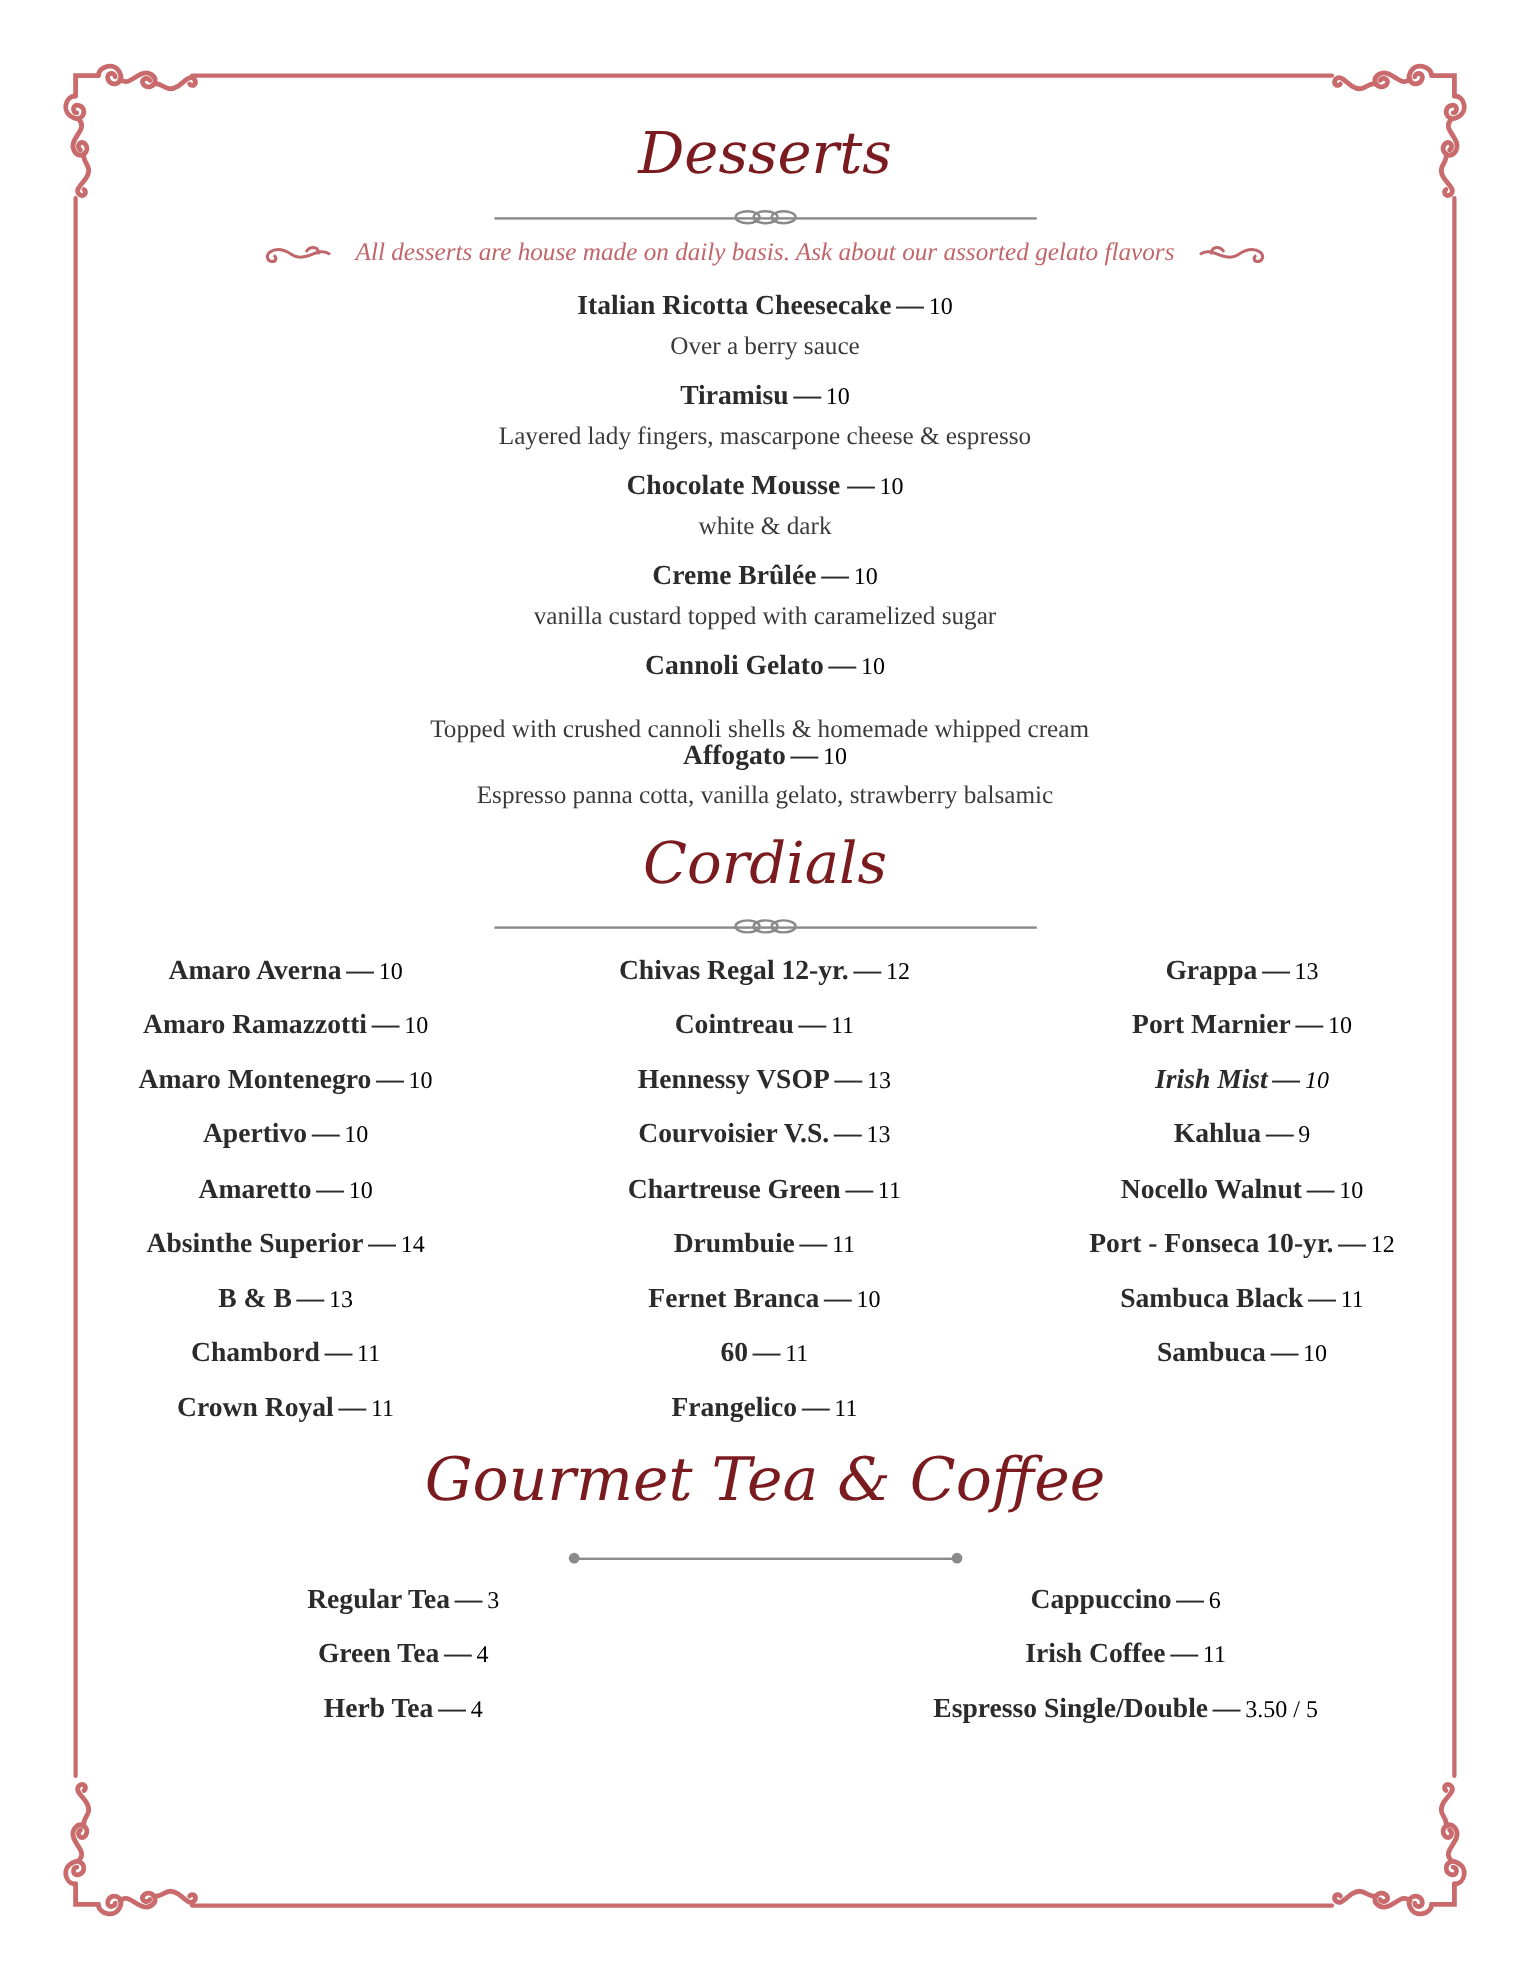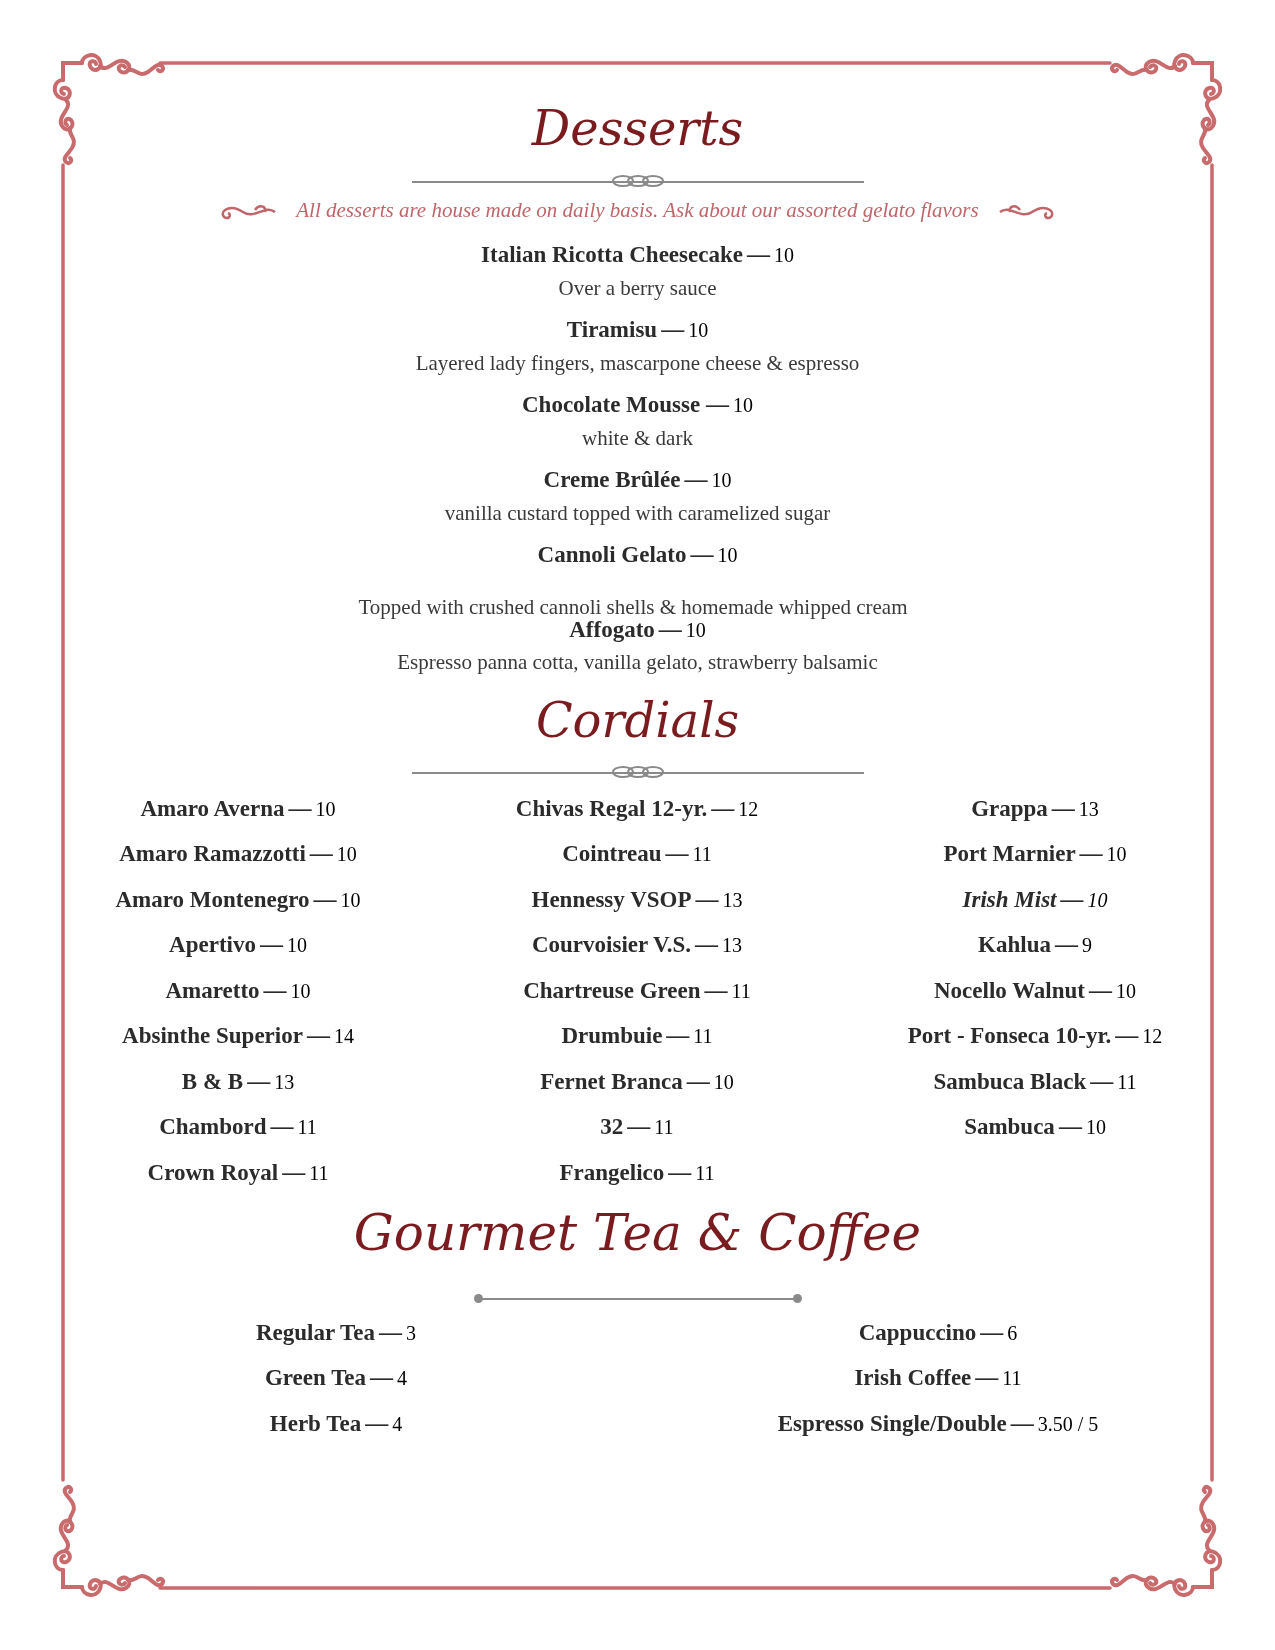--- a/index.html
+++ b/index.html
@@ -134,21 +134,21 @@
 </div>
 
 <div class="col" style="left:447px;width:380px;top:796px;">
   <div class="item" style="left:0;width:380px;top:0px;"><span class="name">Chivas Regal 12-yr.</span> <span class="dash">—</span> <span class="price">12</span></div>
   <div class="item" style="left:0;width:380px;top:45px;"><span class="name">Cointreau</span> <span class="dash">—</span> <span class="price">11</span></div>
   <div class="item" style="left:0;width:380px;top:91px;"><span class="name">Hennessy VSOP</span> <span class="dash">—</span> <span class="price">13</span></div>
   <div class="item" style="left:0;width:380px;top:136px;"><span class="name">Courvoisier V.S.</span> <span class="dash">—</span> <span class="price">13</span></div>
   <div class="item" style="left:0;width:380px;top:182px;"><span class="name">Chartreuse Green</span> <span class="dash">—</span> <span class="price">11</span></div>
   <div class="item" style="left:0;width:380px;top:227px;"><span class="name">Drumbuie</span> <span class="dash">—</span> <span class="price">11</span></div>
   <div class="item" style="left:0;width:380px;top:273px;"><span class="name">Fernet Branca</span> <span class="dash">—</span> <span class="price">10</span></div>
-  <div class="item" style="left:0;width:380px;top:318px;"><span class="name">32</span> <span class="dash">—</span> <span class="price">11</span></div>
+  <div class="item" style="left:0;width:380px;top:318px;"><span class="name">60</span> <span class="dash">—</span> <span class="price">11</span></div>
   <div class="item" style="left:0;width:380px;top:364px;"><span class="name">Frangelico</span> <span class="dash">—</span> <span class="price">11</span></div>
 </div>
 
 <div class="col" style="left:860px;width:350px;top:796px;">
   <div class="item" style="left:0;width:350px;top:0px;"><span class="name">Grappa</span> <span class="dash">—</span> <span class="price">13</span></div>
   <div class="item" style="left:0;width:350px;top:45px;"><span class="name">Port Marnier</span> <span class="dash">—</span> <span class="price">10</span></div>
   <div class="item" style="left:0;width:350px;top:91px;font-style:italic;"><span class="name">Irish Mist</span> <span class="dash">—</span> <span class="price">10</span></div>
   <div class="item" style="left:0;width:350px;top:136px;"><span class="name">Kahlua</span> <span class="dash">—</span> <span class="price">9</span></div>
   <div class="item" style="left:0;width:350px;top:182px;"><span class="name">Nocello Walnut</span> <span class="dash">—</span> <span class="price">10</span></div>
   <div class="item" style="left:0;width:350px;top:227px;"><span class="name">Port - Fonseca 10-yr.</span> <span class="dash">—</span> <span class="price">12</span></div>

